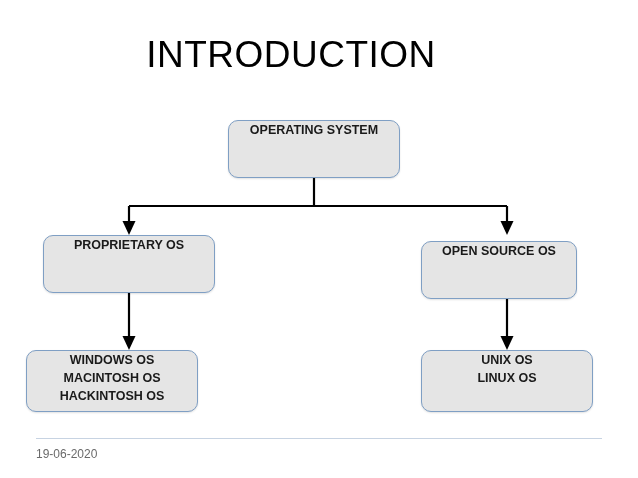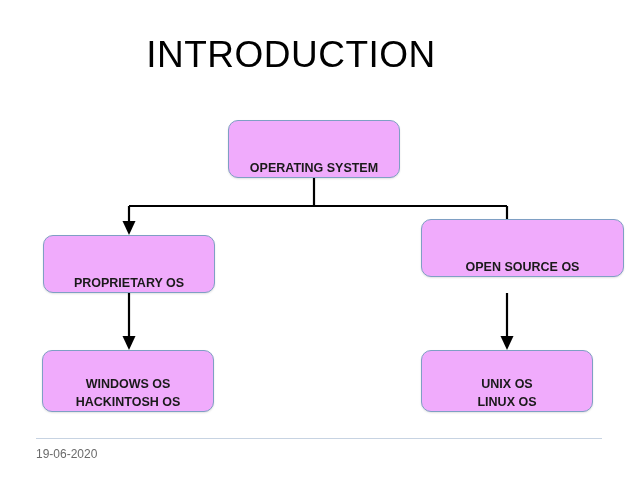--- a/index.html
+++ b/index.html
@@ -23,28 +23,28 @@
     text-align: center;
     font-size: 37px;
     font-weight: 400;
     color: #000000;
     letter-spacing: 0.5px;
     line-height: 46px;
   }
   .node {
     position: absolute;
     box-sizing: border-box;
-    background: #f0abfc;
+    background: #e5e5e5;
     border: 1px solid #7f9fc4;
     border-radius: 10px;
     color: #1a1a1a;
     font-weight: bold;
     font-size: 12.5px;
     display: flex;
-    align-items: flex-end;
+    align-items: flex-start;
     justify-content: center;
     text-align: center;
     line-height: 18px;
     box-shadow: 0 1px 2px rgba(0,0,0,0.12);
   }
   .node .line-wrap {
     width: 100%;
   }
   .node .ln {
     display: block;
@@ -56,26 +56,26 @@
     height: 58px;
   }
   #node-proprietary {
     left: 43px;
     top: 235px;
     width: 172px;
     height: 58px;
   }
   #node-opensource {
     left: 421px;
-    top: 219px;
-    width: 203px;
+    top: 241px;
+    width: 156px;
     height: 58px;
   }
   #node-proprietary-list {
-    left: 42px;
+    left: 26px;
     top: 350px;
     width: 172px;
     height: 62px;
   }
   #node-opensource-list {
     left: 421px;
     top: 350px;
     width: 172px;
     height: 62px;
   }
@@ -142,20 +142,21 @@
 
   <div class="node" id="node-opensource">
     <div class="line-wrap">
       <span class="ln">OPEN SOURCE OS</span>
     </div>
   </div>
 
   <div class="node" id="node-proprietary-list">
     <div class="line-wrap">
       <span class="ln">WINDOWS OS</span>
+      <span class="ln">MACINTOSH OS</span>
       <span class="ln">HACKINTOSH OS</span>
     </div>
   </div>
 
   <div class="node" id="node-opensource-list">
     <div class="line-wrap">
       <span class="ln">UNIX OS</span>
       <span class="ln">LINUX OS</span>
     </div>
   </div>

